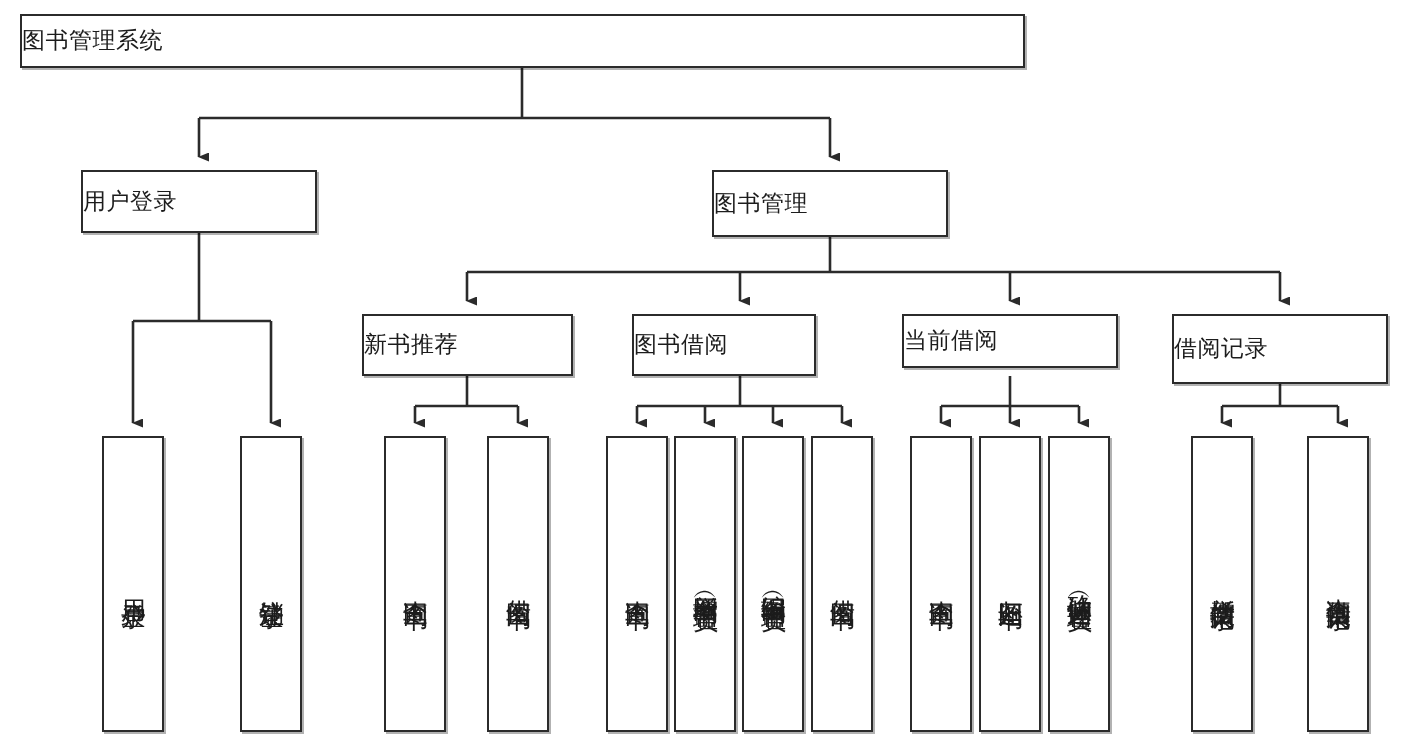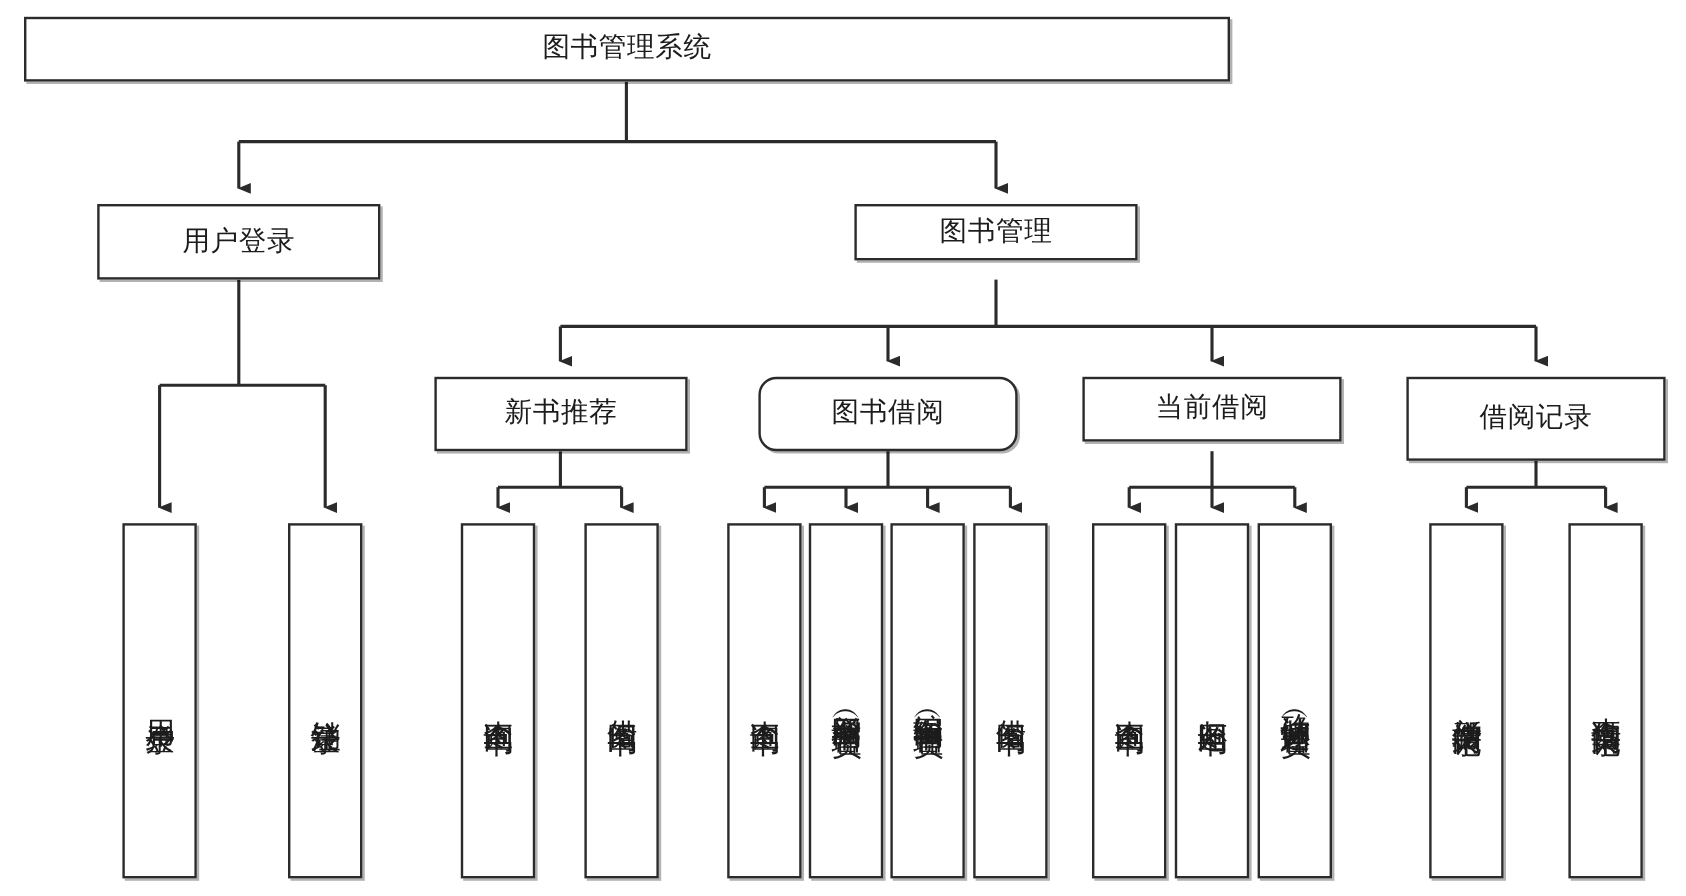--- a/index.html
+++ b/index.html
@@ -25,21 +25,21 @@
     height: 747px;
   }
   .node {
     position: absolute;
     box-sizing: border-box;
     background: #ffffff;
     border: 2px solid #2b2b2b;
     box-shadow: 2px 2px 0 rgba(0,0,0,0.30);
     display: flex;
     align-items: center;
-    justify-content: center;
+    justify-content: flex-start;
     color: #1c1c1c;
   }
   .node-label {
     display: block;
     text-align: center;
     letter-spacing: 0.5px;
   }
   .node.horiz .node-label {
     font-size: 23px;
     line-height: 1.1;
@@ -123,28 +123,28 @@
     </g>
   </svg>
 
   <div class="node horiz" style="left:20px; top:14px; width:1005px; height:54px;">
     <span class="node-label">图书管理系统</span>
   </div>
 
   <div class="node horiz" style="left:81px; top:170px; width:236px; height:63px;">
     <span class="node-label">用户登录</span>
   </div>
-  <div class="node horiz" style="left:712px; top:170px; width:236px; height:47px;">
+  <div class="node horiz" style="left:712px; top:170px; width:236px; height:67px;">
     <span class="node-label">图书管理</span>
   </div>
 
   <div class="node horiz" style="left:362px; top:314px; width:211px; height:62px;">
     <span class="node-label">新书推荐</span>
   </div>
-  <div class="node horiz" style="left:632px; top:314px; width:216px; height:62px;border-radius:15px;">
+  <div class="node horiz" style="left:632px; top:314px; width:184px; height:62px;">
     <span class="node-label">图书借阅</span>
   </div>
   <div class="node horiz" style="left:902px; top:314px; width:216px; height:54px;">
     <span class="node-label">当前借阅</span>
   </div>
   <div class="node horiz" style="left:1172px; top:314px; width:216px; height:70px;">
     <span class="node-label">借阅记录</span>
   </div>
 
   <div class="node vert" style="left:102px; top:436px; width:62px; height:296px;">

